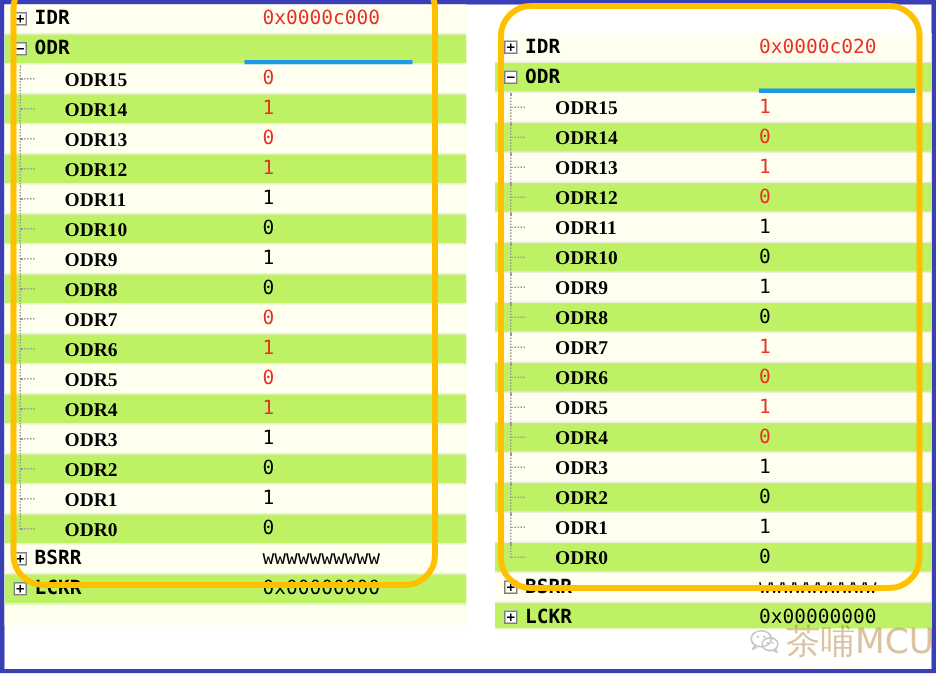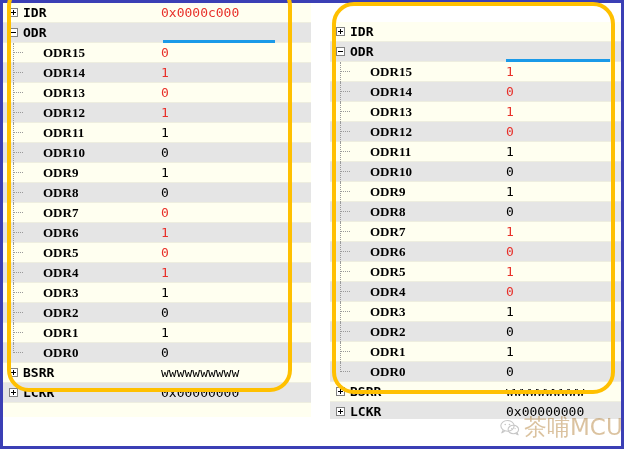--- a/index.html
+++ b/index.html
@@ -46,21 +46,21 @@
 
   .row {
     position: relative;
     height: 20px;
     line-height: 20px;
     box-sizing: border-box;
     border-bottom: 1px solid #eeeee0;
     background: #fffff0;
     white-space: nowrap;
   }
-  .row.alt { background: #e5e5e5; }
+  .row.alt { background: #bef264; }
 
   
   .row .gutter {
     position: absolute;
     left: 0;
     top: 0;
     width: 26px;
     height: 20px;
   }
 
@@ -121,21 +121,21 @@
     letter-spacing: 0px;
   }
   .row.reg .name  { left: 20px; }
   .row.leaf .name { left: 40px; font-family: Liberation Serif, serif; }
 
   .row .value {
     position: absolute;
     font-size: 13px;
     color: #000000;
   }
-  #pane-left  .value { left: 158px; }
+  #pane-left  .value { left: 172px; }
   #pane-right .value { left: 176px; }
   .value.changed { color: #e8302a; }
 
   
   .edit-underline {
     position: absolute;
     height: 3px;
     background: #1b9ae8;
     bottom: -1px;
   }
@@ -342,20 +342,21 @@
         <span class="value">0x00000000</span>
       </div>
     </div>
 
   <div class="pane" id="pane-right">
       <div class="row reg">
         <span class="gutter">
           <span class="expander plus"></span>
         </span>
         <span class="name">IDR</span>
+        <span class="value changed">0x0000c020</span>
       </div>
       <div class="row reg alt">
         <span class="gutter">
           <span class="expander minus"></span>
         </span>
         <span class="name">ODR</span>
         <span class="edit-underline"></span>
       </div>
       <div class="row leaf">
         <span class="gutter">

